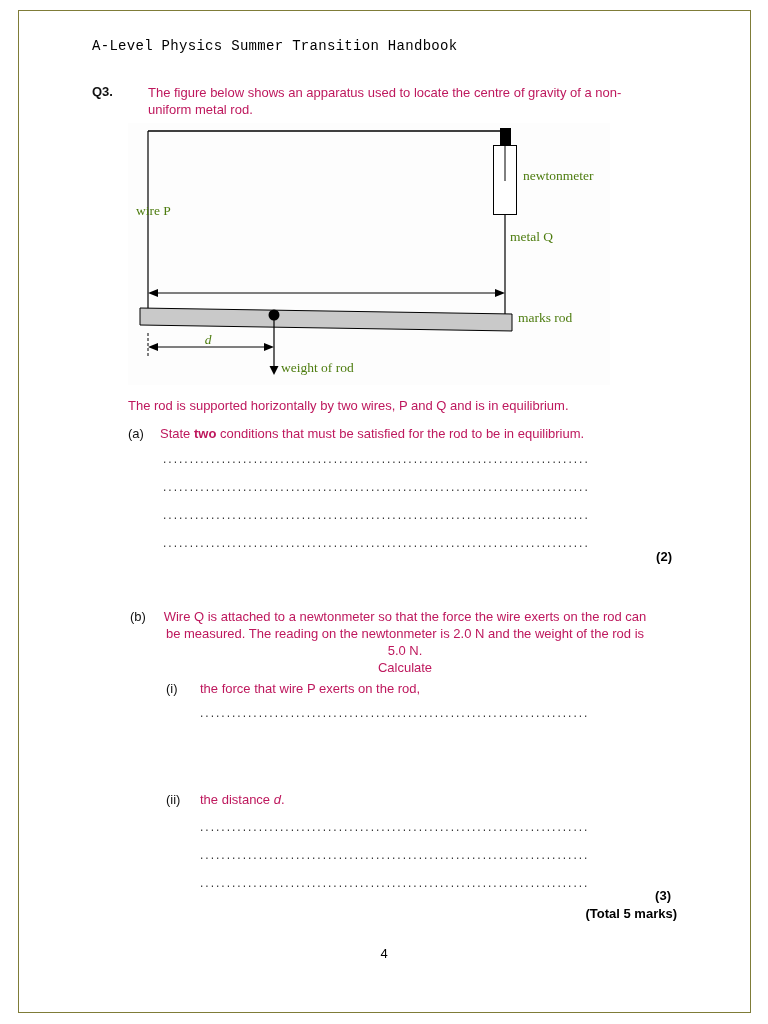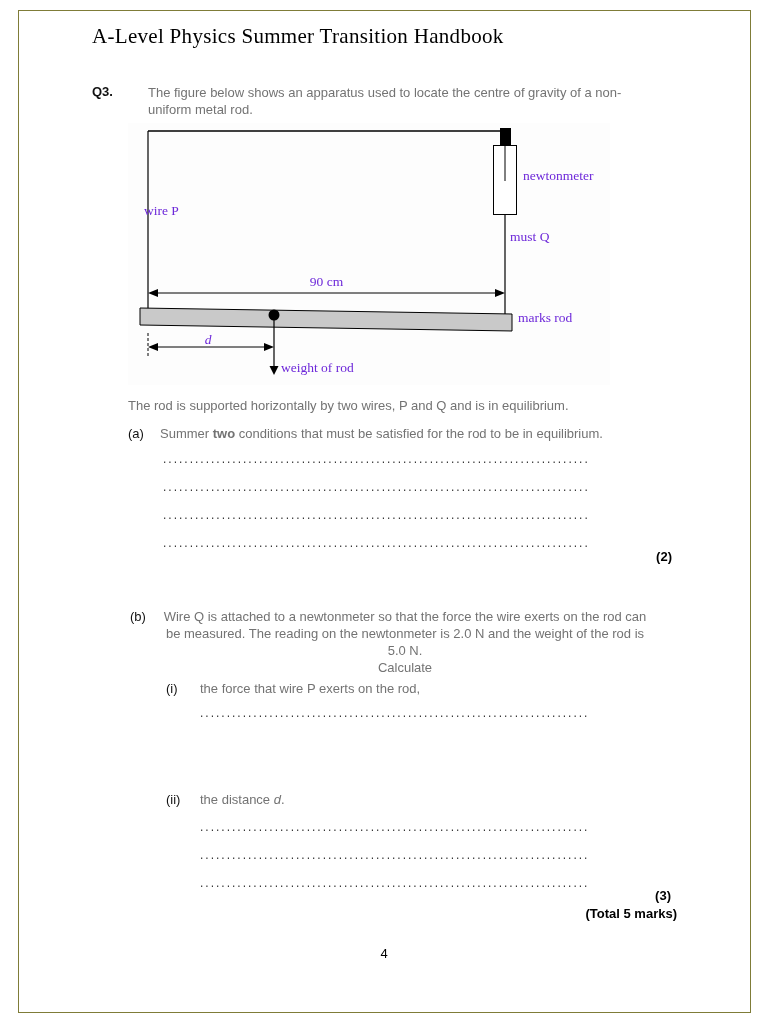--- a/index.html
+++ b/index.html
@@ -3,33 +3,33 @@
 <meta charset="utf-8">
 <style>
   * { margin:0; padding:0; box-sizing:border-box; }
   html, body { background:#ffffff; }
   .page {
     position:relative; width:768px; height:1024px; background:#ffffff;
     font-family:"Liberation Sans", sans-serif; color:#111; overflow:hidden;
   }
   .frame { position:absolute; left:18px; right:17px; top:10px; bottom:11px; border:1px solid #7f7c38; }
   .header-title {
-    position:absolute; left:92px; top:24px;
-    font-family:Liberation Serif, serif; font-size:21px; letter-spacing:.3px; color:#000;
+    position:absolute; left:92px; top:38px;
+    font-family:Liberation Mono, monospace; font-size:14px; letter-spacing:.3px; color:#000;
   }
-  .para { font-size:13px; line-height:1.32; color:#737373; }
+  .para { font-size:13px; line-height:1.32; color:#be185d; }
   .part-label { font-size:13px; line-height:1.32; color:#111; flex:0 0 auto; }
   .q-num { width:56px; font-weight:bold; font-size:13px; flex:0 0 auto; }
   .row { display:flex; }
   .abs { position:absolute; }
   .diagram { position:absolute; left:128px; top:123px; width:482px; height:262px; background:#fdfdfd; }
   .diagram svg { position:absolute; left:0; top:0; }
   .dlabel {
     position:absolute; font-family:"Liberation Serif", serif;
-    font-size:13.5px; color:#6d28d9; white-space:nowrap; line-height:1.1;
+    font-size:13.5px; color:#4d7c0f; white-space:nowrap; line-height:1.1;
   }
   .dotline {
     position:absolute; height:15px; overflow:hidden; white-space:nowrap;
     font-size:12px; letter-spacing:2px; color:#333;
   }
   .marks { position:absolute; font-weight:bold; font-size:13px; color:#000; }
   .page-num { position:absolute; left:0; top:946px; width:768px; text-align:center; font-size:13px; color:#000; }
 </style>
 </head>
 <body>
@@ -59,33 +59,32 @@
       <polygon points="12,185 384,191 384,208 12,202" fill="#c9c9c9" stroke="#000" stroke-width="1"></polygon>
       <circle cx="146" cy="192" r="5.5" fill="#000"></circle>
       <line x1="146" y1="197" x2="146" y2="244" stroke="#000" stroke-width="1.2"></line>
       <polygon points="146,252 141.5,243 150.5,243" fill="#000"></polygon>
       <line x1="20" y1="210" x2="20" y2="234" stroke="#000" stroke-dasharray="3,2"></line>
       <line x1="28" y1="224" x2="138" y2="224" stroke="#000"></line>
       <polygon points="20,224 30,220 30,228" fill="#000"></polygon>
       <polygon points="146,224 136,220 136,228" fill="#000"></polygon>
     </svg>
     <div class="dlabel" style="left:395px; top:46px;">newtonmeter</div>
-    <div class="dlabel" style="left:16px; top:81px;">wire P</div>
-    <div class="dlabel" style="left:382px; top:107px;">must Q</div>
-    <div class="dlabel" style="left:20px; top:152px; width:357px; text-align:center;">90 cm</div>
+    <div class="dlabel" style="left:8px; top:81px;">wire P</div>
+    <div class="dlabel" style="left:382px; top:107px;">metal Q</div>
     <div class="dlabel" style="left:390px; top:188px;">marks rod</div>
     <div class="dlabel" style="left:20px; top:210px; width:120px; text-align:center; font-style:italic;">d</div>
     <div class="dlabel" style="left:153px; top:238px;">weight of rod</div>
   </div>
 
   <div class="para abs" style="left:128px; top:397px;">The rod is supported horizontally by two wires, P and Q and is in equilibrium.</div>
 
   <div class="row abs" style="left:128px; top:425px; width:524px;">
     <div class="part-label" style="width:32px;">(a)</div>
-    <div class="para"><span>Summer </span><b>two</b><span> conditions that must be satisfied for the rod to be in equilibrium.</span></div>
+    <div class="para"><span>State </span><b>two</b><span> conditions that must be satisfied for the rod to be in equilibrium.</span></div>
   </div>
 
   <div class="dotline" style="left:163px; top:452px; width:425px;">.......................................................................................................................................................................</div>
   <div class="dotline" style="left:163px; top:480px; width:425px;">.......................................................................................................................................................................</div>
   <div class="dotline" style="left:163px; top:508px; width:425px;">.......................................................................................................................................................................</div>
   <div class="dotline" style="left:163px; top:536px; width:425px;">.......................................................................................................................................................................</div>
 
   <div class="marks" style="right:96px; top:549px;">(2)</div>
 
   <div class="row abs" style="left:130px; top:608px; width:522px;">

